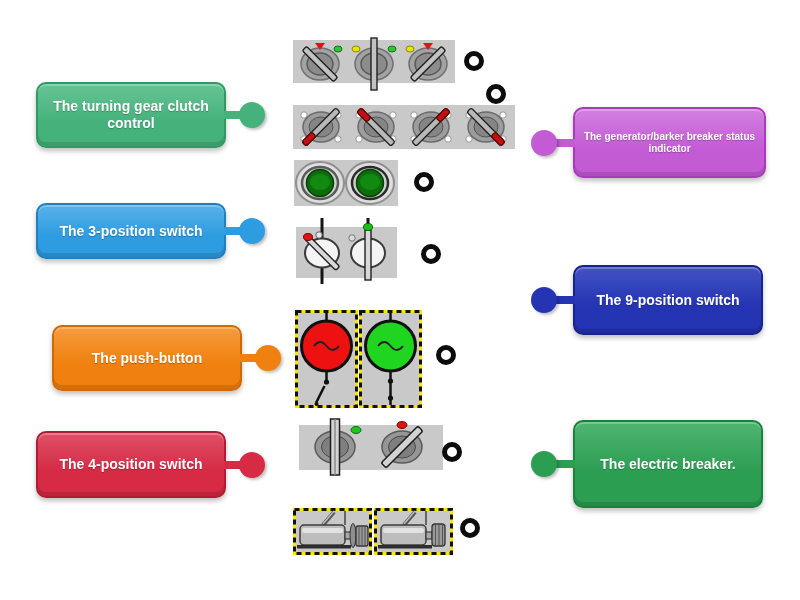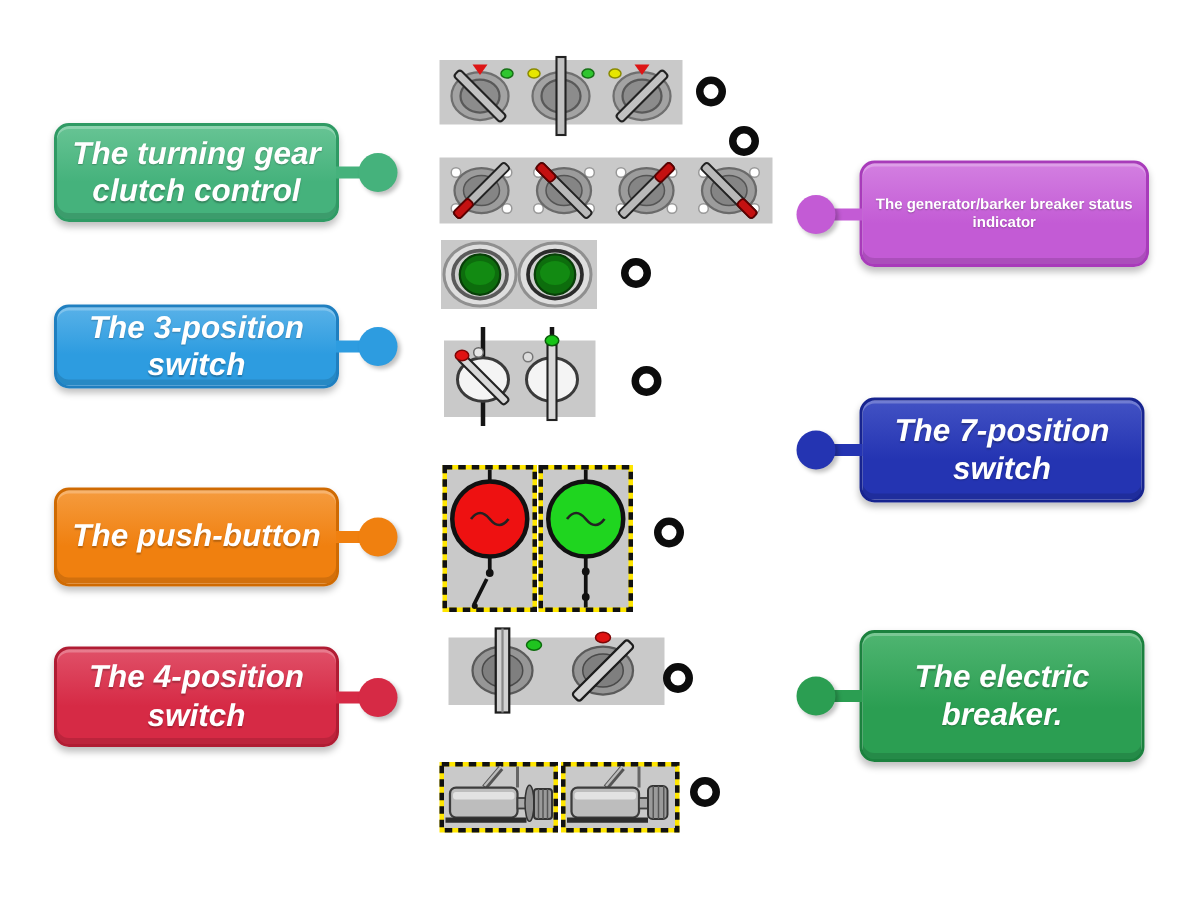--- a/index.html
+++ b/index.html
@@ -19,25 +19,25 @@
   }
   .label .stem{position:absolute;height:8px;background:var(--c);top:calc(50% - 4px);}
   .label .knob{
     position:absolute;width:26px;height:26px;border-radius:50%;background:var(--c);
     top:calc(50% - 13px);box-shadow:2px 2px 3px rgba(0,0,0,.25);
   }
   .side-left .stem{left:100%;width:18px;}
   .side-left .knob{left:calc(100% + 15px);}
   .side-right .stem{right:100%;width:20px;}
   .side-right .knob{right:calc(100% + 18px);}
-  .fs-lg{font-size:21px;font-style:italic;}
+  .fs-lg{font-size:14px;}
   .fs-sm{font-size:10px;}
   .l1{left:36px;top:82px;width:190px;height:66px;}
   .l2{left:36px;top:203px;width:190px;height:56px;}
-  .l3{left:36px;top:325px;width:190px;height:66px;}
+  .l3{left:52px;top:325px;width:190px;height:66px;}
   .l4{left:36px;top:431px;width:190px;height:67px;}
   .r1{left:573px;top:107px;width:193px;height:71px;}
   .r2{left:573px;top:265px;width:190px;height:70px;}
   .r3{left:573px;top:420px;width:190px;height:88px;}
   
   .img{position:absolute;}
   .img svg{display:block;width:100%;height:100%;overflow:visible;}
   .i1{left:293px;top:40px;width:162px;height:43px;}
   .i2{left:293px;top:105px;width:222px;height:44px;}
   .i3{left:294px;top:160px;width:104px;height:46px;}
@@ -83,21 +83,21 @@
     <span class="stem"></span>
     <span class="knob"></span>
   </div>
 
   <div class="label side-right fs-sm r1" style="--c: #c35bd5; --ct: #d37fe1; --cb: #a83bba;">
     <span>The generator/barker breaker status indicator</span>
     <span class="stem"></span>
     <span class="knob"></span>
   </div>
   <div class="label side-right fs-lg r2" style="--c: #2434b2; --ct: #4252c4; --cb: #17248f;">
-    <span>The 7-position switch</span>
+    <span>The 9-position switch</span>
     <span class="stem"></span>
     <span class="knob"></span>
   </div>
   <div class="label side-right fs-lg r3" style="--c: #2b9e52; --ct: #4fb571; --cb: #1b813e;">
     <span>The electric breaker.</span>
     <span class="stem"></span>
     <span class="knob"></span>
   </div>
 
   <div class="img i1">

